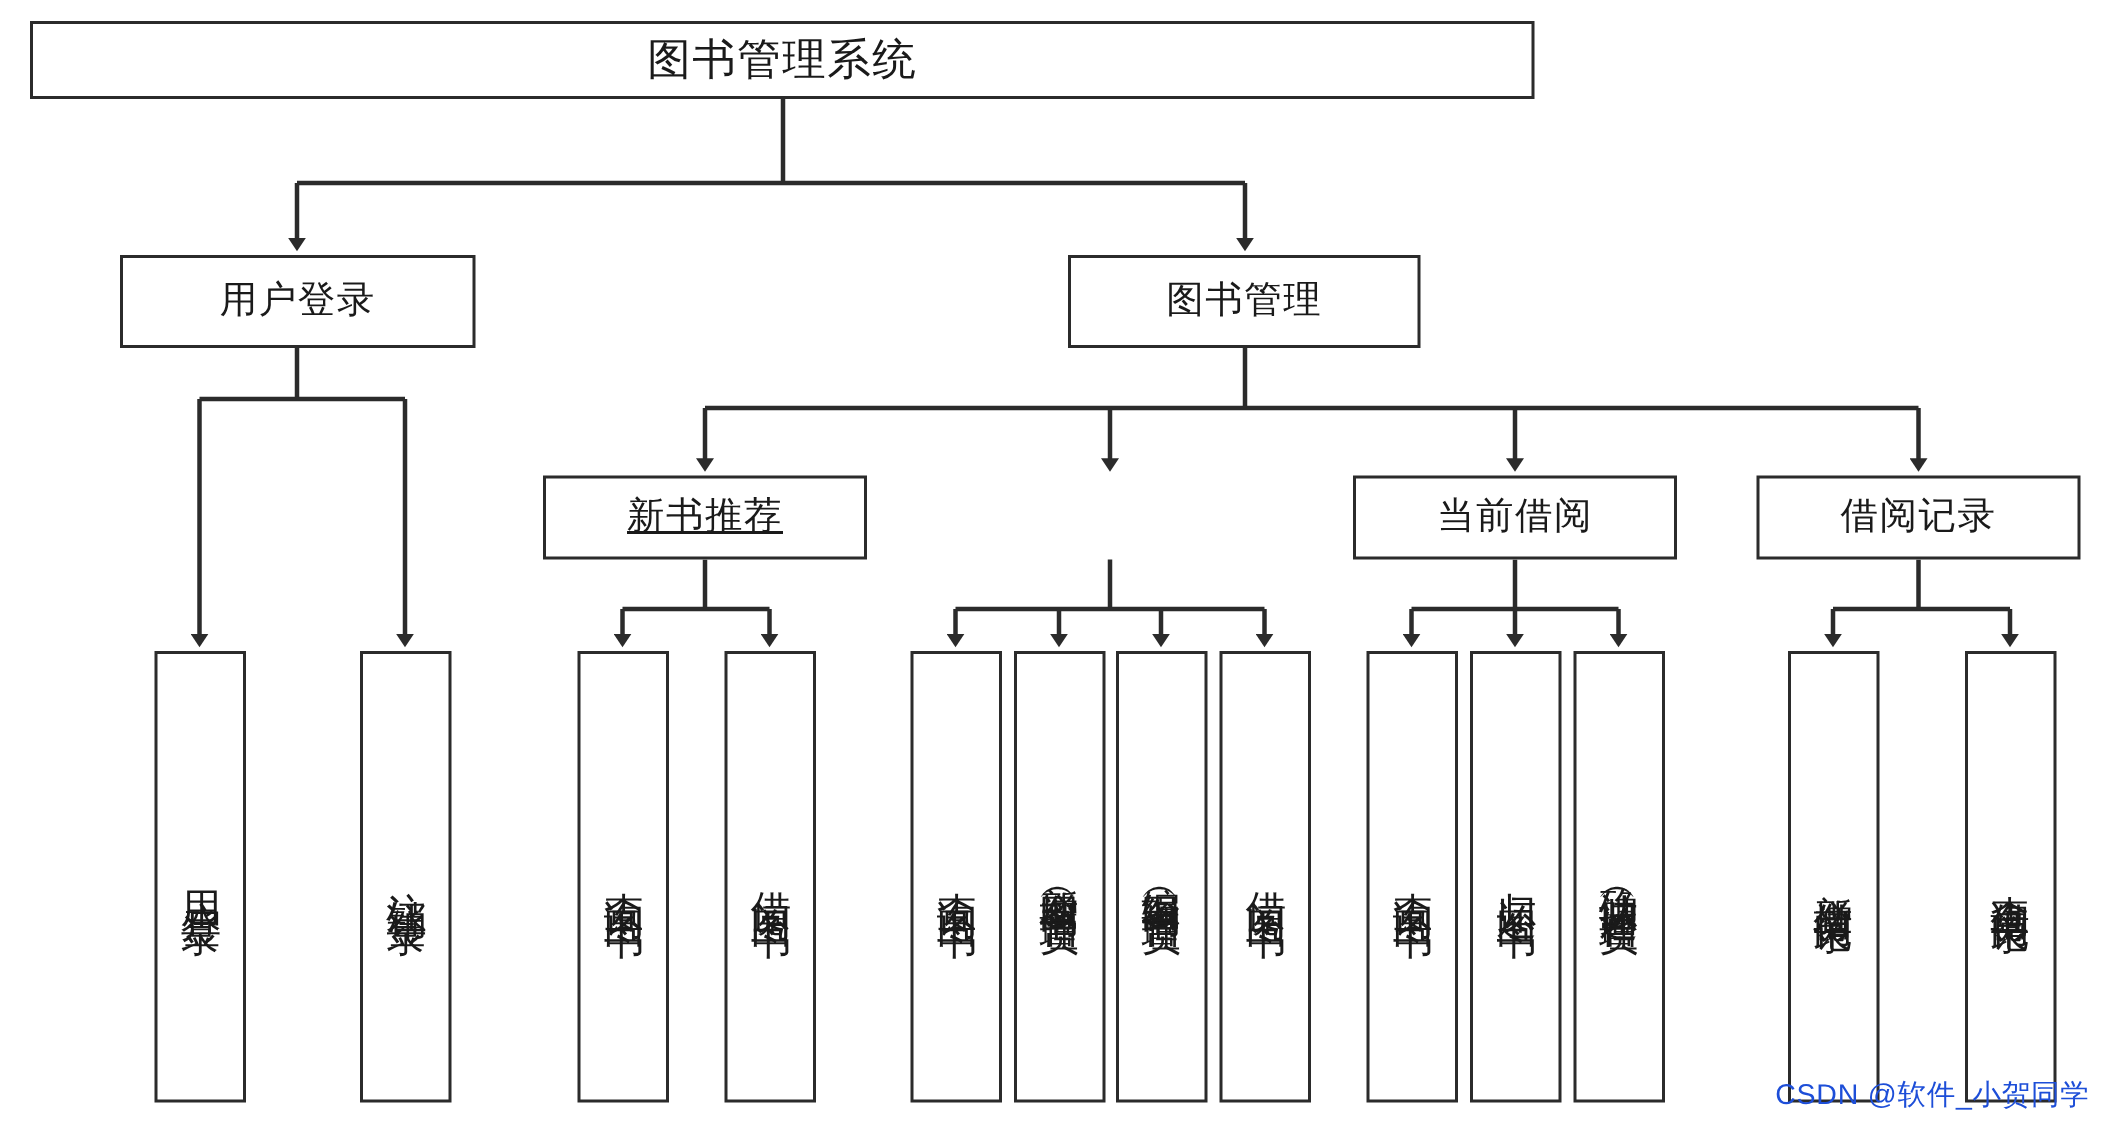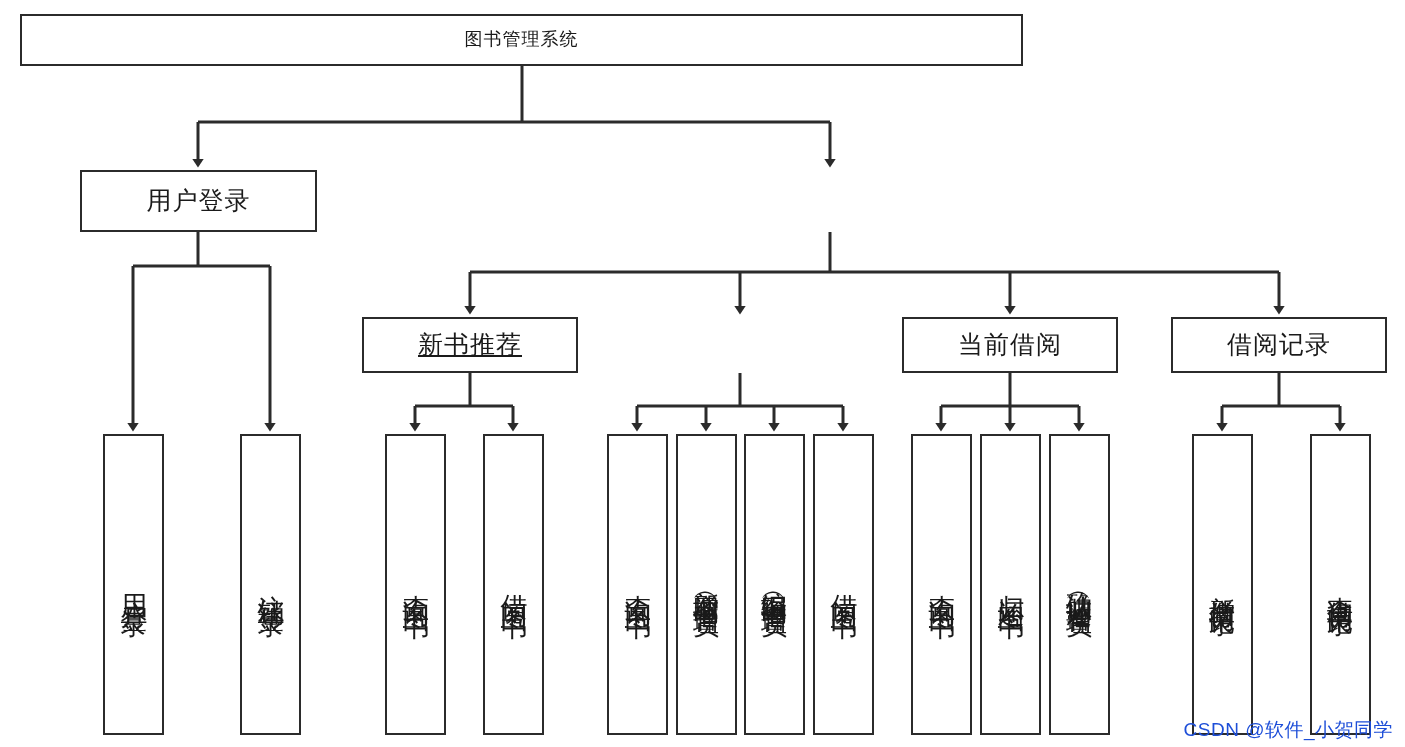--- a/index.html
+++ b/index.html
@@ -35,21 +35,21 @@
     display:block;
     white-space:pre;
     line-height:1.18;
     color:#1a1a1a;
   }
   
   .h-node .lbl{
     font-size:25px;
     letter-spacing:1px;
   }
-  #node-root .lbl{font-size:18px;}
+  #node-root .lbl{font-size:29px;}
   
   .v-node{
     align-items:center;
     justify-content:center;
   }
   .v-node .lbl{
     writing-mode:vertical-rl;
     text-orientation:upright;
     font-size:27px;
     letter-spacing:6px;
@@ -128,20 +128,23 @@
   </svg>
 
   <div class="node h-node" id="node-root" style="left:20px;top:14px;width:1003px;height:52px;">
     <span class="lbl">图书管理系统</span>
   </div>
 
   <div class="node h-node" style="left:80px;top:170px;width:237px;height:62px;">
     <span class="lbl">用户登录</span>
   </div>
 
+  <div class="node h-node" style="left:712px;top:170px;width:235px;height:62px;">
+    <span class="lbl">图书管理</span>
+  </div>
 
   <div class="node h-node" style="left:362px;top:317px;width:216px;height:56px;text-decoration:underline;">
     <span class="lbl">新书推荐</span>
   </div>
 
 
   <div class="node h-node" style="left:1171px;top:317px;width:216px;height:56px;">
     <span class="lbl">借阅记录</span>
   </div>
 

